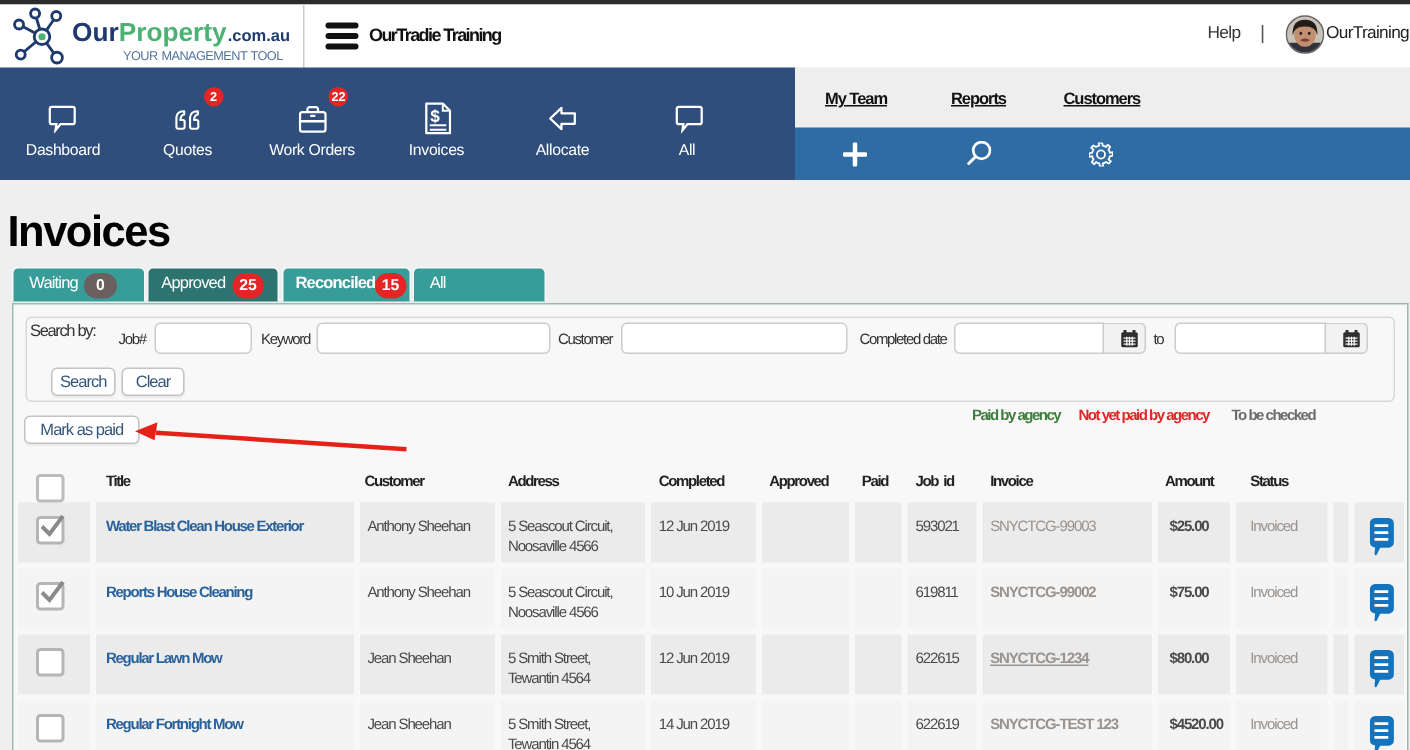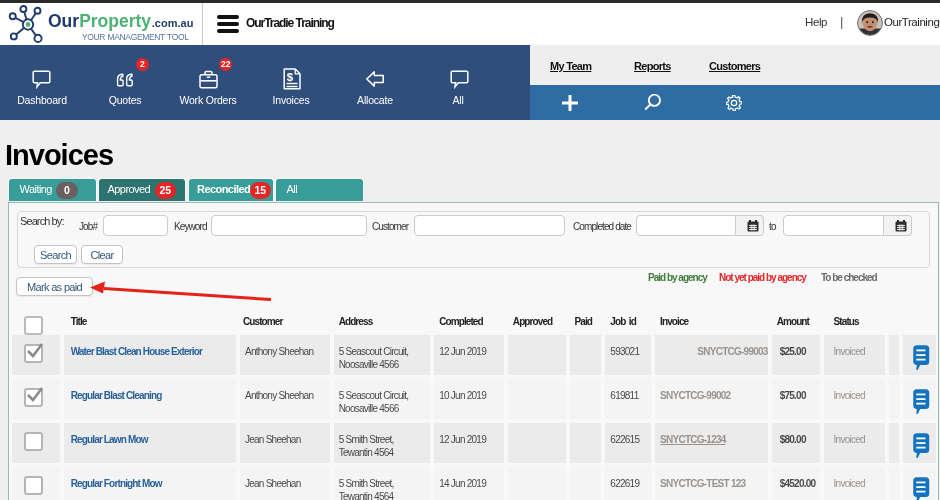--- a/index.html
+++ b/index.html
@@ -261,42 +261,42 @@
             </svg>
           </div>
         </td>
     <td style="padding-left:7px;"><span class="tlink">Water Blast Clean House Exterior</span></td>
     <td>Anthony Sheehan</td>
     <td>5 Seascout Circuit,<br>Noosaville 4566</td>
     <td>12 Jun 2019</td>
         <td></td>
         <td></td>
     <td>593021</td>
-    <td class="gray" style="font-weight:bold;text-align:right;">SNYCTCG-99003</td>
+    <td class="gray" style="font-weight:normal;">SNYCTCG-99003</td>
     <td style="font-weight:bold; padding-left:8px;">$25.00</td>
     <td class="gray" style="padding-left:10px;">Invoiced</td>
     <td></td>
     <td><svg width="17" height="26" viewBox="0 0 17 26" style="margin-left:5px; margin-top:0px;">
             <path d="M3.75 0.3 h9 a3.5 3.5 0 0 1 3.5 3.5 v12.8 a3.5 3.5 0 0 1 -3.5 3.5 h-5.6 l-2.3 4.6 a0.8 0.8 0 0 1 -1.5 -0.4 l0.4 -4.3 a3.5 3.5 0 0 1 -3.5 -3.4 v-12.8 a3.5 3.5 0 0 1 3.5 -3.5 Z" fill="#1374bd"></path>
             <g stroke="#fff" stroke-width="1.8">
               <line x1="3.3" y1="5.4" x2="12.5" y2="5.4"></line>
               <line x1="3.3" y1="10.1" x2="12.5" y2="10.1"></line>
               <line x1="3.3" y1="14.6" x2="12.5" y2="14.6"></line>
             </g>
           </svg></td>
   </tr>
   <tr class="even">
     <td>
           <div class="cb">
             <svg width="22" height="22" viewBox="0 0 22 22" style="position:absolute; left:-2px; top:-5px;">
               <path d="M4 10 L9 15 L18 3" fill="none" stroke="#8a8a8a" stroke-width="2.6"></path>
             </svg>
           </div>
         </td>
-    <td style="padding-left:7px;"><span class="tlink">Regular Blast Cleaning</span></td>
+    <td style="padding-left:7px;"><span class="tlink">Reports House Cleaning</span></td>
     <td>Anthony Sheehan</td>
     <td>5 Seascout Circuit,<br>Noosaville 4566</td>
     <td>10 Jun 2019</td>
         <td></td>
         <td></td>
     <td>619811</td>
     <td class="gray" style="font-weight:bold;">SNYCTCG-99002</td>
     <td style="font-weight:bold; padding-left:8px;">$75.00</td>
     <td class="gray" style="padding-left:10px;">Invoiced</td>
     <td></td>

